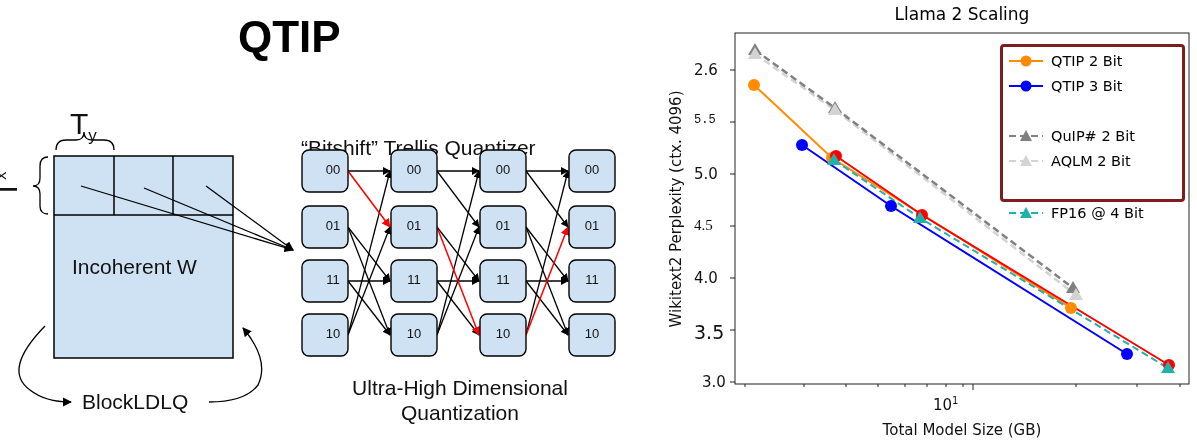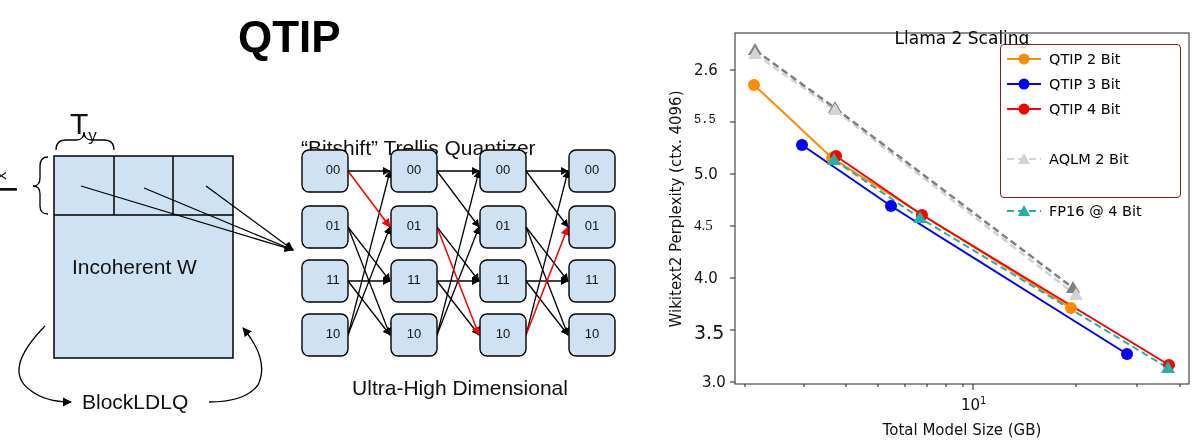--- a/index.html
+++ b/index.html
@@ -1,20 +1,20 @@
 <!DOCTYPE html>
 <html><head>
 <meta charset="utf-8">
 <style>
   html,body{margin:0;padding:0;background:#ffffff;}
   body{width:1197px;height:444px;position:relative;overflow:hidden;font-family:"Liberation Sans",sans-serif;color:#000;}
   .title{position:absolute;left:238px;top:12px;font-size:44px;font-weight:bold;font-family:"Liberation Sans",sans-serif;}
   .lbl{position:absolute;font-family:"Liberation Sans",sans-serif;color:#111;white-space:nowrap;}
-  .chart-title{position:absolute;left:735px;top:4px;width:454px;text-align:center;font-family:"DejaVu Sans",sans-serif;font-size:17px;margin-top:24px;}
-  .legend{position:absolute;left:1000px;top:44px;width:179px;height:152px;border:1px solid #7f1d1d;border-radius:4px;background:rgba(255,255,255,0.85);}
+  .chart-title{position:absolute;left:735px;top:4px;width:454px;text-align:center;font-family:"DejaVu Sans",sans-serif;font-size:17px;}
+  .legend{position:absolute;left:1000px;top:44px;width:179px;height:152px;border:3px solid #7f1d1d;border-radius:4px;background:rgba(255,255,255,0.85);}
   .leg-item{position:absolute;left:6px;height:22px;display:flex;align-items:center;}
   .leg-item span{font-family:"DejaVu Sans",sans-serif;font-size:14.5px;margin-left:8px;}
 </style>
 </head>
 <body>
 
 <div class="title">QTIP</div>
 
 <svg style="position:absolute;left:0;top:0;" width="300" height="444">
   <defs>
@@ -118,20 +118,21 @@
   <div class="lbl" style="left:480px;top:218px;width:46px;text-align:center;font-size:13px;">01</div>
   <div class="lbl" style="left:480px;top:272px;width:46px;text-align:center;font-size:13px;">11</div>
   <div class="lbl" style="left:480px;top:326px;width:46px;text-align:center;font-size:13px;">10</div>
   <div class="lbl" style="left:569px;top:162px;width:46px;text-align:center;font-size:13px;">00</div>
   <div class="lbl" style="left:569px;top:218px;width:46px;text-align:center;font-size:13px;">01</div>
   <div class="lbl" style="left:569px;top:272px;width:46px;text-align:center;font-size:13px;">11</div>
   <div class="lbl" style="left:569px;top:326px;width:46px;text-align:center;font-size:13px;">10</div>
 </div>
 <div class="lbl" style="left:300px;top:375px;width:320px;text-align:center;font-size:21px;line-height:25px;">
   <div>Ultra-High Dimensional</div>
+  <div>Quantization</div>
 </div>
 
 <div class="chart-title">Llama 2 Scaling</div>
 <svg style="position:absolute;left:0;top:0;" width="1197" height="444">
 
   <rect x="735" y="33" width="454" height="351" fill="none" stroke="#222" stroke-width="1"></rect>
 
   <g stroke="#222" stroke-width="1">
     <line x1="730" y1="382" x2="735" y2="382"></line>
       <line x1="730" y1="330" x2="735" y2="330"></line>
@@ -197,45 +198,45 @@
 
 <div>
   <div class="lbl" style="left:694px;top:373px;font-family:'DejaVu Sans',sans-serif;font-size:15px;margin-left:8px;">3.0</div>
   <div class="lbl" style="left:694px;top:321px;font-family:'DejaVu Sans',sans-serif;font-size:19px;">3.5</div>
   <div class="lbl" style="left:694px;top:269px;font-family:'DejaVu Sans',sans-serif;font-size:15px;">4.0</div>
   <div class="lbl" style="left:694px;top:217px;font-family:Liberation Serif, serif;font-size:15px;">4.5</div>
   <div class="lbl" style="left:694px;top:165px;font-family:'DejaVu Sans',sans-serif;font-size:15px;">5.0</div>
   <div class="lbl" style="left:694px;top:113px;font-family:Liberation Mono, monospace;font-size:12px;">5.5</div>
   <div class="lbl" style="left:694px;top:61px;font-family:'DejaVu Sans',sans-serif;font-size:15px;">2.6</div>
 </div>
-<div class="lbl" style="left:961px;top:395px;font-family:'DejaVu Sans',sans-serif;font-size:15px;"><span>10</span><sup style="font-size:10px;">1</sup></div>
+<div class="lbl" style="left:933px;top:395px;font-family:'DejaVu Sans',sans-serif;font-size:15px;"><span>10</span><sup style="font-size:10px;">1</sup></div>
 <div class="lbl" style="left:735px;top:421px;width:454px;text-align:center;font-family:'DejaVu Sans',sans-serif;font-size:15px;">Total Model Size (GB)</div>
 <div class="lbl" style="left:536px;top:200px;width:280px;text-align:center;font-family:'DejaVu Sans',sans-serif;font-size:15px;transform:rotate(-90deg);">Wikitext2 Perplexity (ctx. 4096)</div>
 
 <div class="legend">
   <div class="leg-item" style="top:3px;">
     <svg width="34" height="14">
         <line x1="0" y1="7" x2="34" y2="7" stroke="#ff8c00" stroke-width="2"></line>
         <circle cx="17" cy="7" r="5.5" fill="#ff8c00"></circle>
       </svg>
     <span>QTIP 2 Bit</span>
     </div>
   <div class="leg-item" style="top:28px;">
     <svg width="34" height="14">
         <line x1="0" y1="7" x2="34" y2="7" stroke="#0000ff" stroke-width="2"></line>
         <circle cx="17" cy="7" r="5.5" fill="#0000ff"></circle>
       </svg>
     <span>QTIP 3 Bit</span>
     </div>
-  <div class="leg-item" style="top:53px;">
-    <svg width="34" height="14">
-        <line x1="0" y1="7" x2="34" y2="7" stroke="#ff0000" stroke-width="2"></line>
-        <circle cx="17" cy="7" r="5.5" fill="#ff0000"></circle>
-      </svg>
-    <span>QTIP 4 Bit</span>
+  <div class="leg-item" style="top:78px;">
+    <svg width="34" height="14">
+        <line x1="0" y1="7" x2="34" y2="7" stroke="#808080" stroke-width="2" stroke-dasharray="7,4"></line>
+        <path d="M17,1 l6,11 h-12z" fill="#808080"></path>
+      </svg>
+    <span>QuIP# 2 Bit</span>
     </div>
   <div class="leg-item" style="top:103px;">
     <svg width="34" height="14">
         <line x1="0" y1="7" x2="34" y2="7" stroke="#d3d3d3" stroke-width="2" stroke-dasharray="7,4"></line>
         <path d="M17,1 l6,11 h-12z" fill="#d3d3d3"></path>
       </svg>
     <span>AQLM 2 Bit</span>
     </div>
   <div class="leg-item" style="top:128px;margin-top:27px;">
     <svg width="34" height="14">

